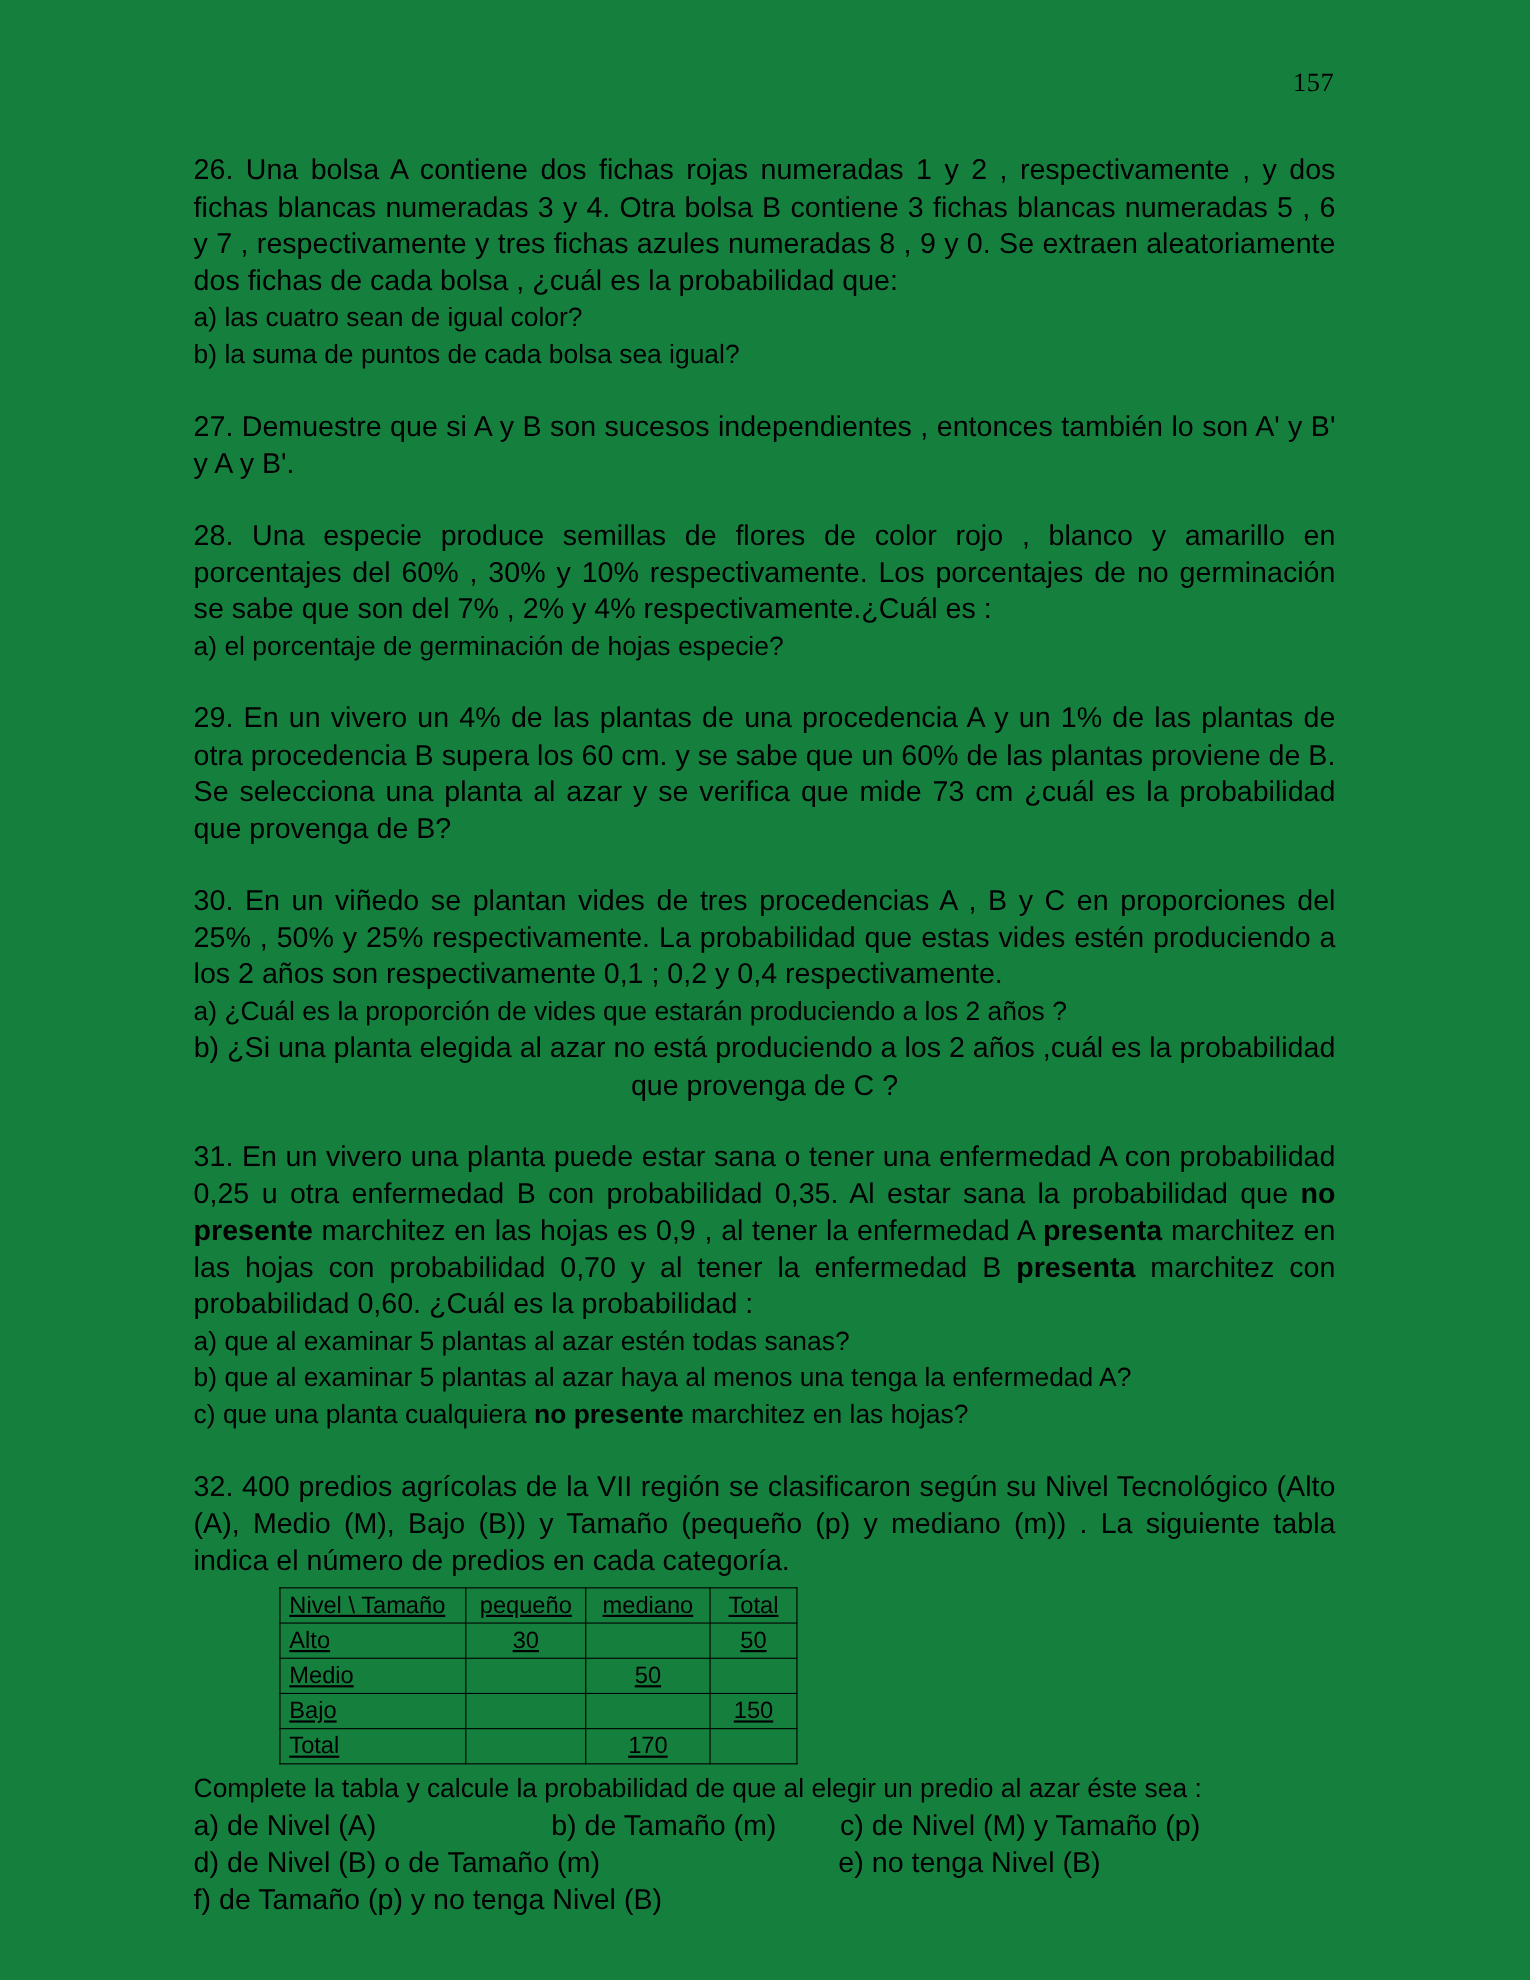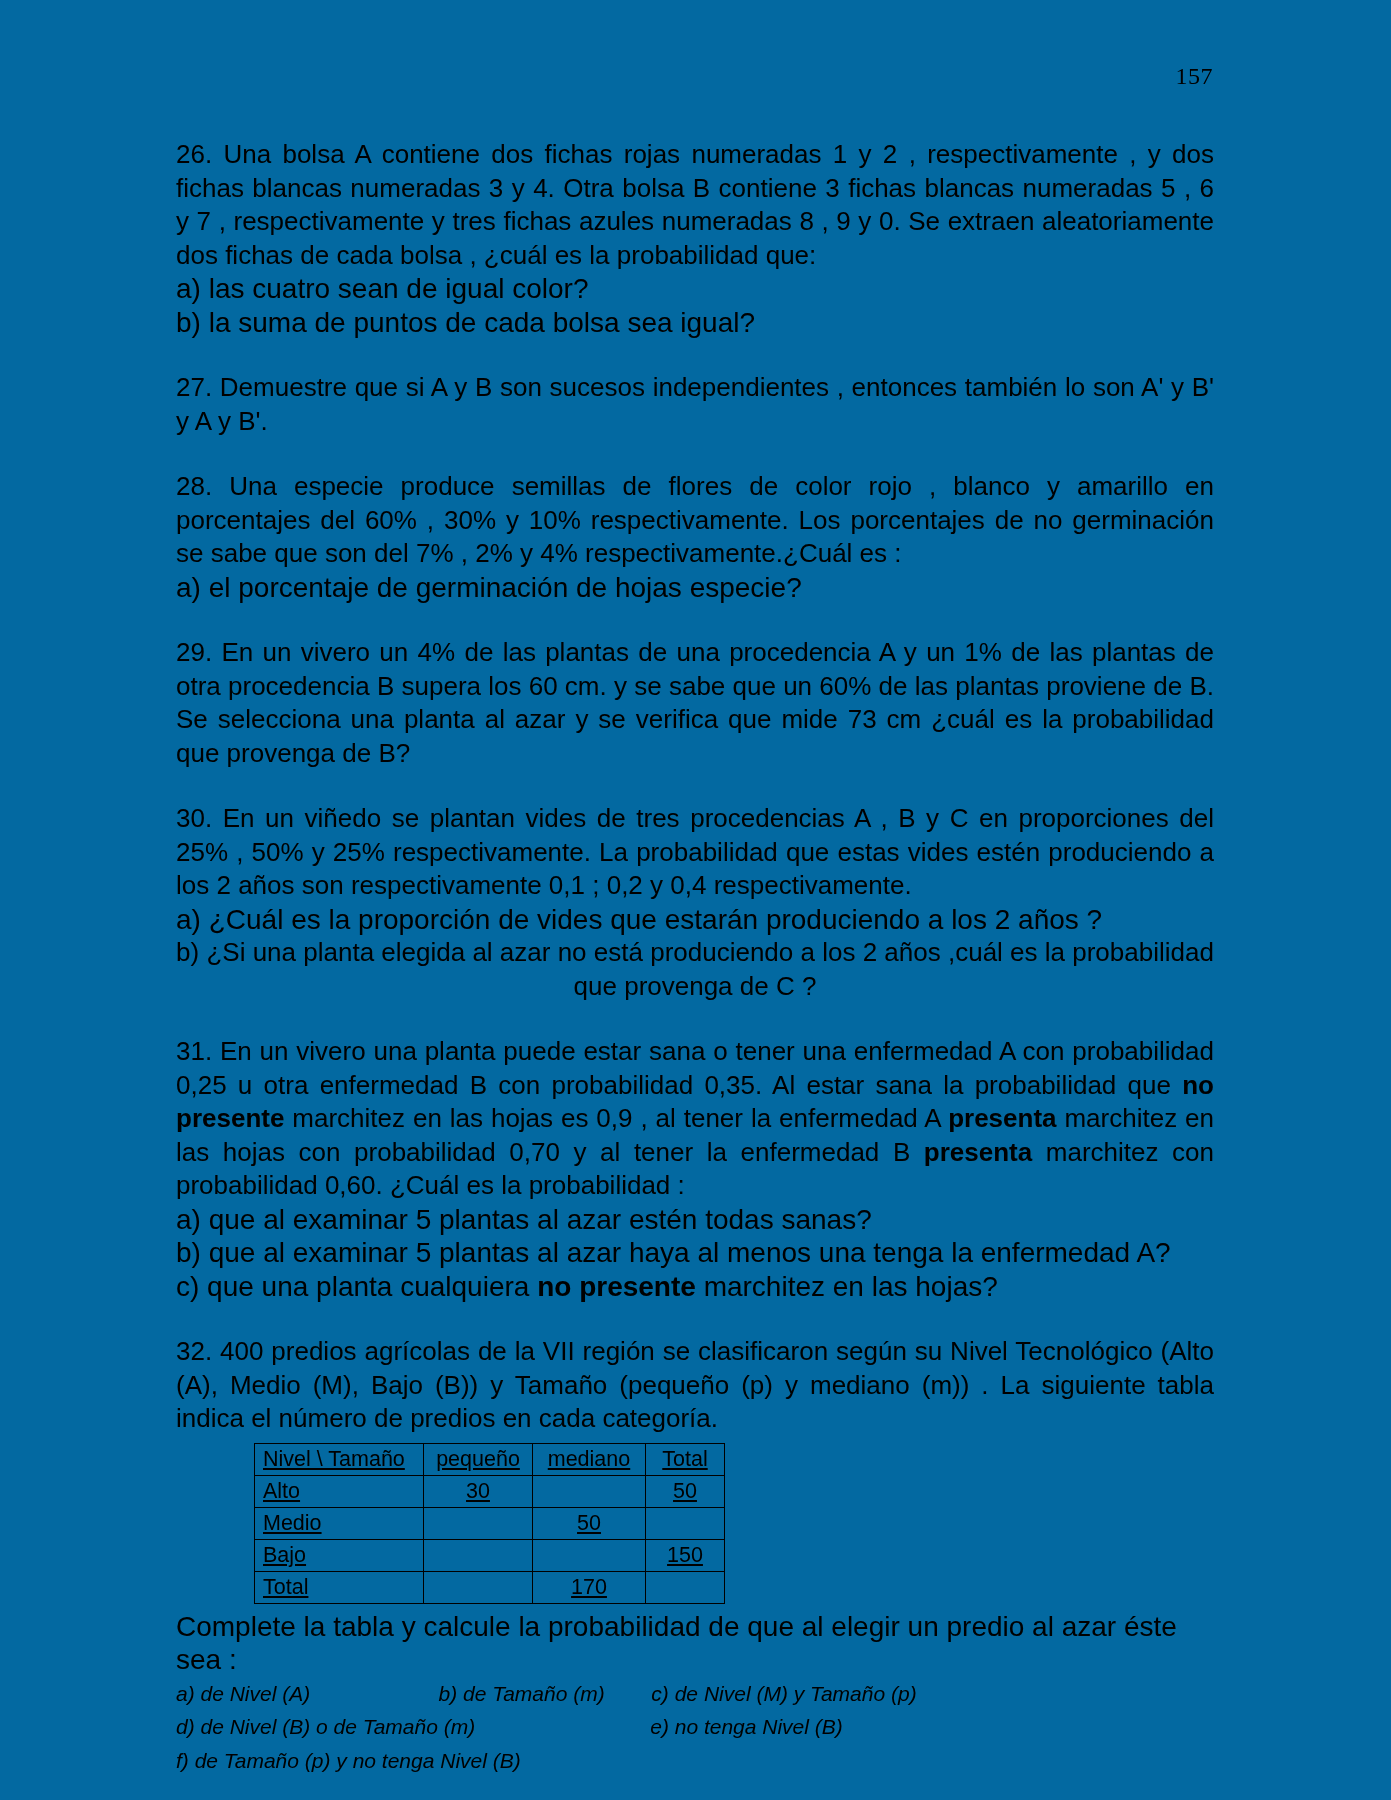--- a/index.html
+++ b/index.html
@@ -8,21 +8,21 @@
     background: #ffffff;
   }
   body {
     font-family: "Liberation Sans", sans-serif;
     color: #000000;
   }
   .page {
     position: relative;
     width: 1391px;
     height: 1800px;
-    background: #0369a1;
+    background: #15803d;
     box-sizing: border-box;
     overflow: hidden;
   }
   .page-number {
     position: absolute;
     top: 64px;
     right: 178px;
     font-family: "Liberation Serif", serif;
     font-size: 24px;
     line-height: 1;
@@ -44,21 +44,21 @@
   .para.nojust {
     text-align: center;
   }
   .block {
     margin-bottom: 32px;
   }
   .block:last-child {
     margin-bottom: 0;
   }
   .sub {
-    font-size: 28px;
+    font-size: 24px;
     line-height: 33.5px;
     text-align: left;
   }
   b {
     font-weight: bold;
   }
   table.predios {
     border-collapse: collapse;
     margin: 7px 0 0 78px;
     font-size: 21.5px;
@@ -79,24 +79,23 @@
   table.predios th.hdr, table.predios td.val {
     text-align: center;
   }
   table.predios th.c-peq, table.predios td.c-peq { width: 92px; }
   table.predios th.c-med, table.predios td.c-med { width: 96px; }
   table.predios th.c-tot, table.predios td.c-tot { width: 62px; }
   .after-table {
     margin-top: 6px;
   }
   .opt-row {
-    font-size: 21px;
+    font-size: 26px;
     line-height: 33.5px;
     white-space: pre;
-    font-style: italic;
   }
 </style>
 </head>
 <body>
 
 <div class="page">
 
   <div class="page-number">157</div>
 
   <div class="content">

